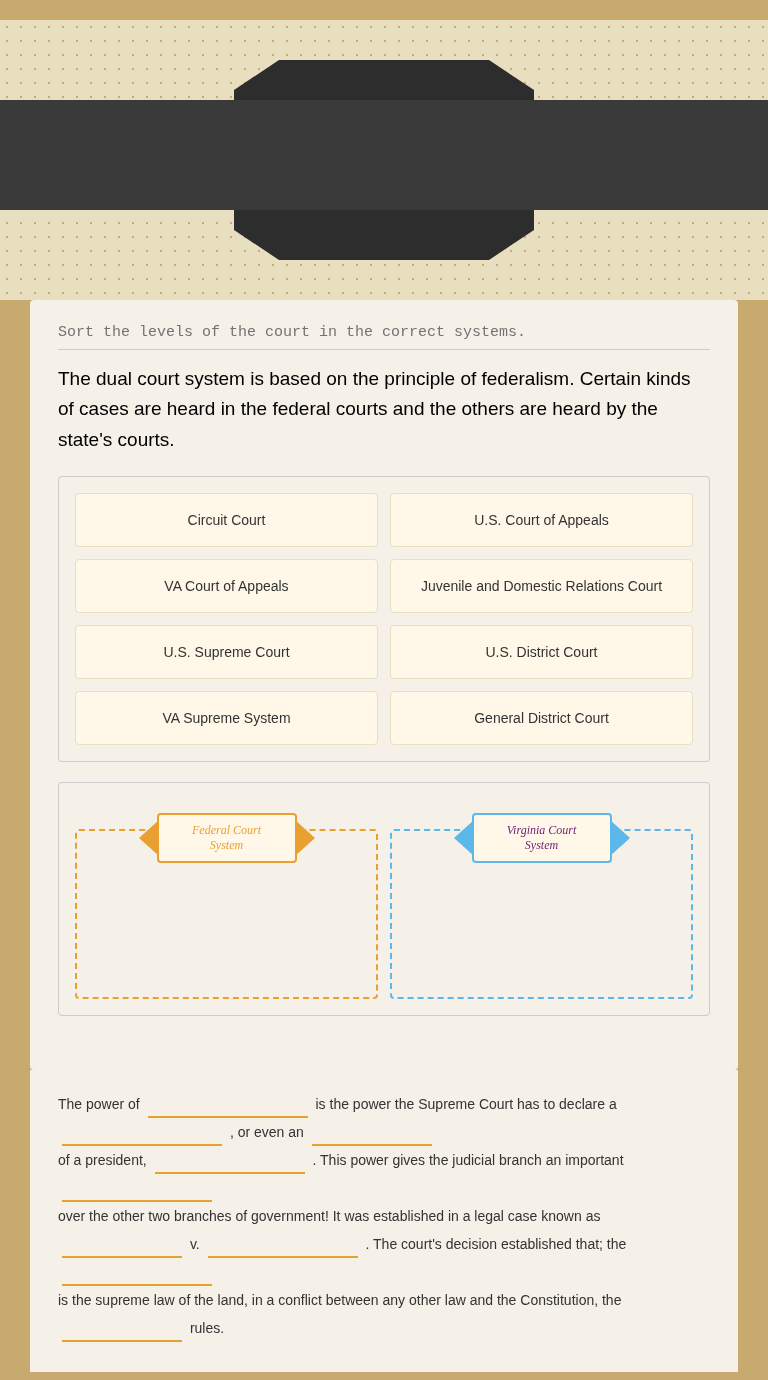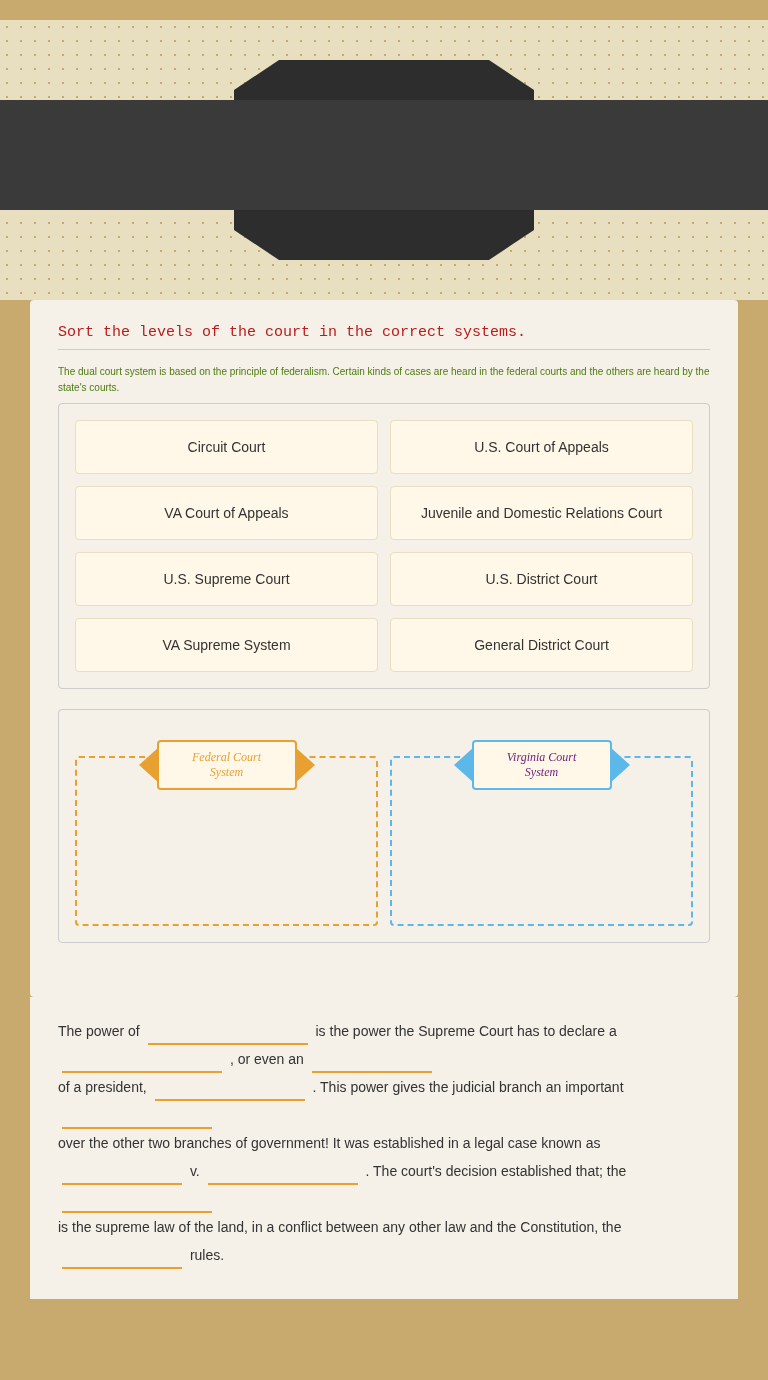--- a/index.html
+++ b/index.html
@@ -74,37 +74,37 @@
 
     
     .main-content {
       background-color: #f5f0e8;
       margin: 0 30px;
       padding: 24px 28px;
       border-radius: 4px;
     }
 
     .instruction-text {
-      color: #b91c1c;
+      color: #737373;
       font-family: 'Courier New', monospace;
       font-size: 15px;
       margin-bottom: 8px;
     }
 
     .divider {
       border: none;
       border-top: 1px solid #ccc;
       margin-bottom: 14px;
     }
 
     .description-text {
-      font-size: 10px;
-      color: #4d7c0f;
+      font-size: 19px;
+      color: #000000;
       line-height: 1.6;
-      margin-bottom: 7px;
+      margin-bottom: 21px;
     }
 
     
     .cards-container {
       border: 1px solid #ccc;
       border-radius: 4px;
       padding: 16px;
       background: #f5f0e8;
       margin-bottom: 20px;
     }

